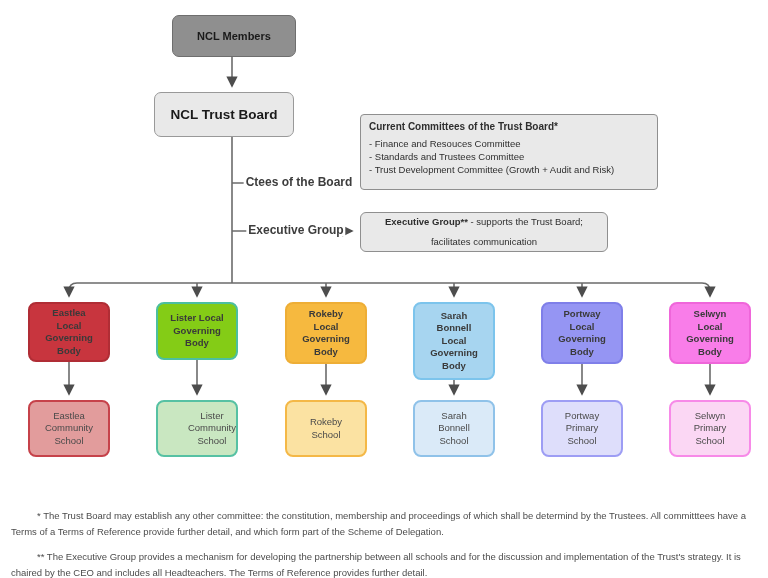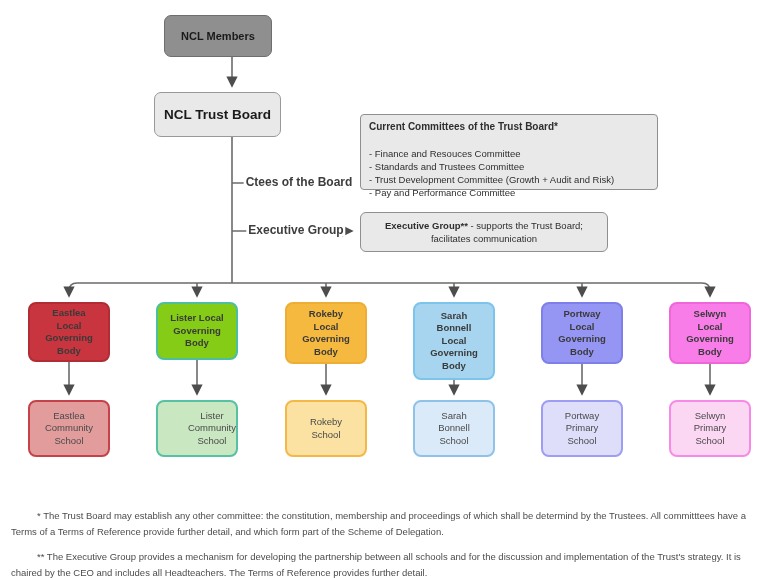--- a/index.html
+++ b/index.html
@@ -7,40 +7,40 @@
     position:relative;width:768px;height:578px;background:#ffffff;overflow:hidden;
     font-family:"Liberation Sans", sans-serif;
   }
   #wires{position:absolute;left:0;top:0;width:768px;height:578px;}
   .node{
     position:absolute;display:flex;align-items:center;justify-content:center;
     text-align:center;box-sizing:border-box;
   }
   .multiline{white-space:pre-line;}
   .members{
-    width:108px;height:42px;left:164px;top:15px;
+    width:124px;height:42px;left:172px;top:15px;
     border:1.5px solid #6e6e6e;border-radius:7px;
     font-weight:bold;font-size:11px;color:#1a1a1a;
   }
   .trust-board{
-    width:127px;height:45px;left:154px;top:92px;
+    width:140px;height:45px;left:154px;top:92px;
     border:1.5px solid #9a9a9a;border-radius:7px;
     font-weight:bold;font-size:13.5px;color:#1a1a1a;
   }
   .committees{
     width:298px;height:76px;left:360px;top:114px;
     border:1px solid #8f8f8f;border-radius:4px;
     display:block;text-align:left;padding:6px 8px;color:#2e2e2e;
   }
-  .committees .title{font-weight:bold;font-size:10px;margin-bottom:15px;}
+  .committees .title{font-weight:bold;font-size:10px;margin-bottom:5px;}
   .committees .item{font-size:9.5px;line-height:13px;}
   .executive{
     width:248px;height:40px;left:360px;top:212px;
     border:1.5px solid #8f8f8f;border-radius:6px;
-    font-size:9.5px;color:#2e2e2e;padding:3px 8px;line-height:13px;
+    font-size:9.5px;color:#2e2e2e;padding:3px 8px;line-height:20px;
   }
   .executive .bold{font-weight:bold;}
   .wire-label{
     position:absolute;transform:translateX(-50%);
     font-size:12px;font-weight:bold;color:#3d3d3d;background:#ffffff;
     padding:0 2px;line-height:11px;white-space:nowrap;
   }
   .gb{
     width:82px;border-width:2px;border-style:solid;border-radius:8px;
     font-weight:bold;font-size:9.5px;line-height:12.5px;color:#3a3a3a;
@@ -101,21 +101,20 @@
 
   <div class="node trust-board" style="background-color: rgb(233, 233, 233); border-color: rgb(153, 153, 153);">
     <span>NCL Trust Board</span>
   </div>
 
   <div class="node committees" style="background-color: rgb(233, 233, 233);">
     <div class="title">Current Committees of the Trust Board*</div>
     <div class="item">- Finance and Resouces Committee</div>
     <div class="item">- Standards and Trustees Committee</div>
     <div class="item">- Trust Development Committee (Growth + Audit and Risk)</div>
-    <div class="item">- Pay and Performance Committee</div>
   </div>
 
   <div class="node executive" style="background-color: rgb(233, 233, 233);">
     <div>
       <span class="bold">Executive Group**</span><span> - supports the Trust Board; facilitates communication</span>
     </div>
   </div>
 
   <div class="wire-label" style="left:299px;top:177px;">Ctees of the Board</div>
   <div class="wire-label" style="left:296px;top:225px;">Executive Group</div>

